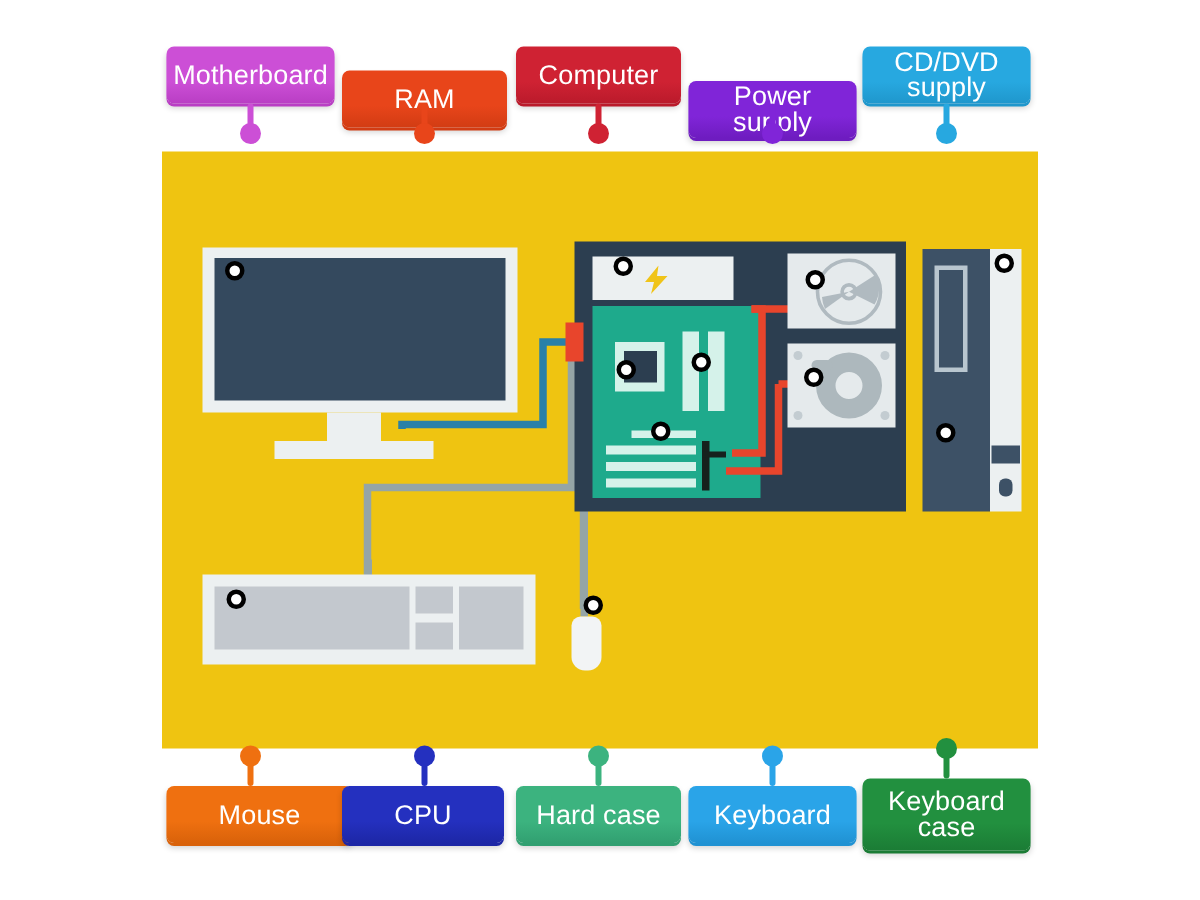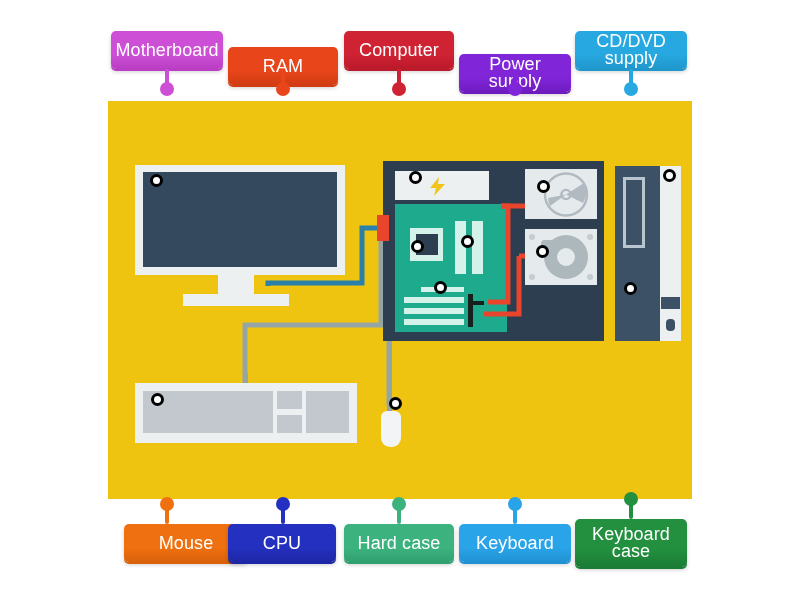--- a/index.html
+++ b/index.html
@@ -241,21 +241,21 @@
         <div class="ball" style="background: rgb(128, 37, 216);"></div>
       </div>
       <div class="label-chip" style="left: 575px; top: 31px; width: 112px; height: 38px; background: linear-gradient(rgb(39, 168, 224) 0%, rgb(39, 168, 224) 62%, rgb(31, 151, 204) 100%); box-shadow: rgb(31, 151, 204) 0px 2px 0px, rgba(0, 0, 0, 0.18) 0px 3px 4px;">CD/DVD supply</div>
       <div class="pin down" style="left: 629px; top: 69px; height: 20px;">
         <div class="stick" style="background: rgb(39, 168, 224);"></div>
         <div class="ball" style="background: rgb(39, 168, 224);"></div>
       </div>
     </div>
 
   <div id="bottom-labels">
-      <div class="label-chip" style="left: 111px; top: 524px; width: 124px; height: 38px; background: linear-gradient(rgb(239, 112, 16) 0%, rgb(239, 112, 16) 62%, rgb(217, 98, 10) 100%); box-shadow: rgb(217, 98, 10) 0px 2px 0px, rgba(0, 0, 0, 0.18) 0px 3px 4px; margin-left: 13px;">Mouse</div>
+      <div class="label-chip" style="left: 111px; top: 524px; width: 124px; height: 38px; background: linear-gradient(rgb(239, 112, 16) 0%, rgb(239, 112, 16) 62%, rgb(217, 98, 10) 100%); box-shadow: rgb(217, 98, 10) 0px 2px 0px, rgba(0, 0, 0, 0.18) 0px 3px 4px;">Mouse</div>
       <div class="pin up" style="left: 165px; top: 504px; height: 20px;">
         <div class="stick" style="background: rgb(239, 112, 16);"></div>
         <div class="ball" style="background: rgb(239, 112, 16);"></div>
       </div>
       <div class="label-chip" style="left: 228px; top: 524px; width: 108px; height: 38px; background: linear-gradient(rgb(36, 48, 191) 0%, rgb(36, 48, 191) 62%, rgb(29, 39, 166) 100%); box-shadow: rgb(29, 39, 166) 0px 2px 0px, rgba(0, 0, 0, 0.18) 0px 3px 4px;">CPU</div>
       <div class="pin up" style="left: 281px; top: 504px; height: 20px;">
         <div class="stick" style="background: rgb(36, 48, 191);"></div>
         <div class="ball" style="background: rgb(36, 48, 191);"></div>
       </div>
       <div class="label-chip" style="left: 344px; top: 524px; width: 110px; height: 38px; background: linear-gradient(rgb(60, 179, 127) 0%, rgb(60, 179, 127) 62%, rgb(49, 160, 113) 100%); box-shadow: rgb(49, 160, 113) 0px 2px 0px, rgba(0, 0, 0, 0.18) 0px 3px 4px;">Hard case</div>

